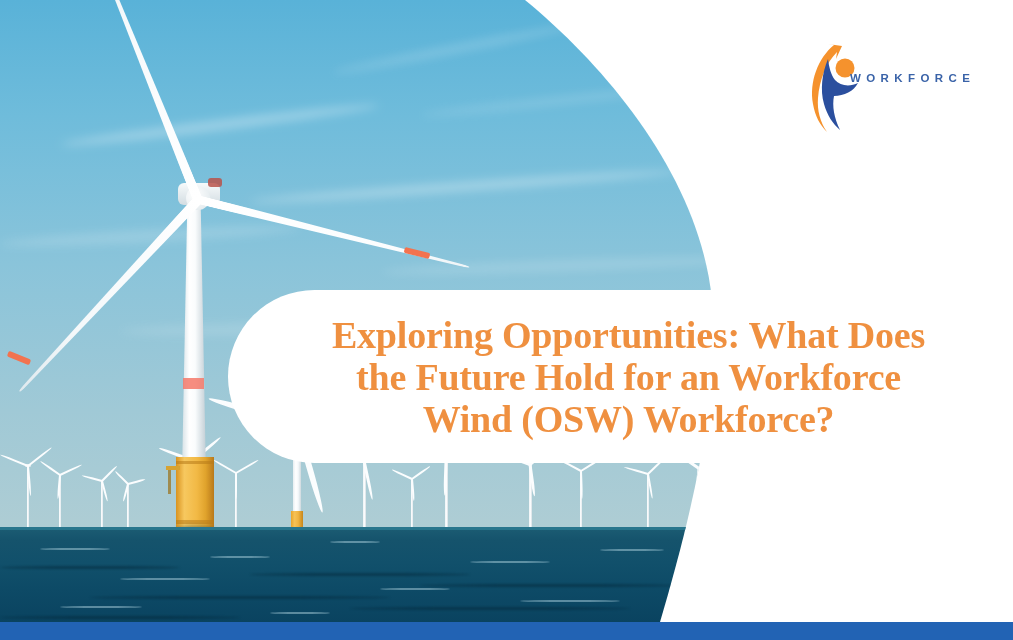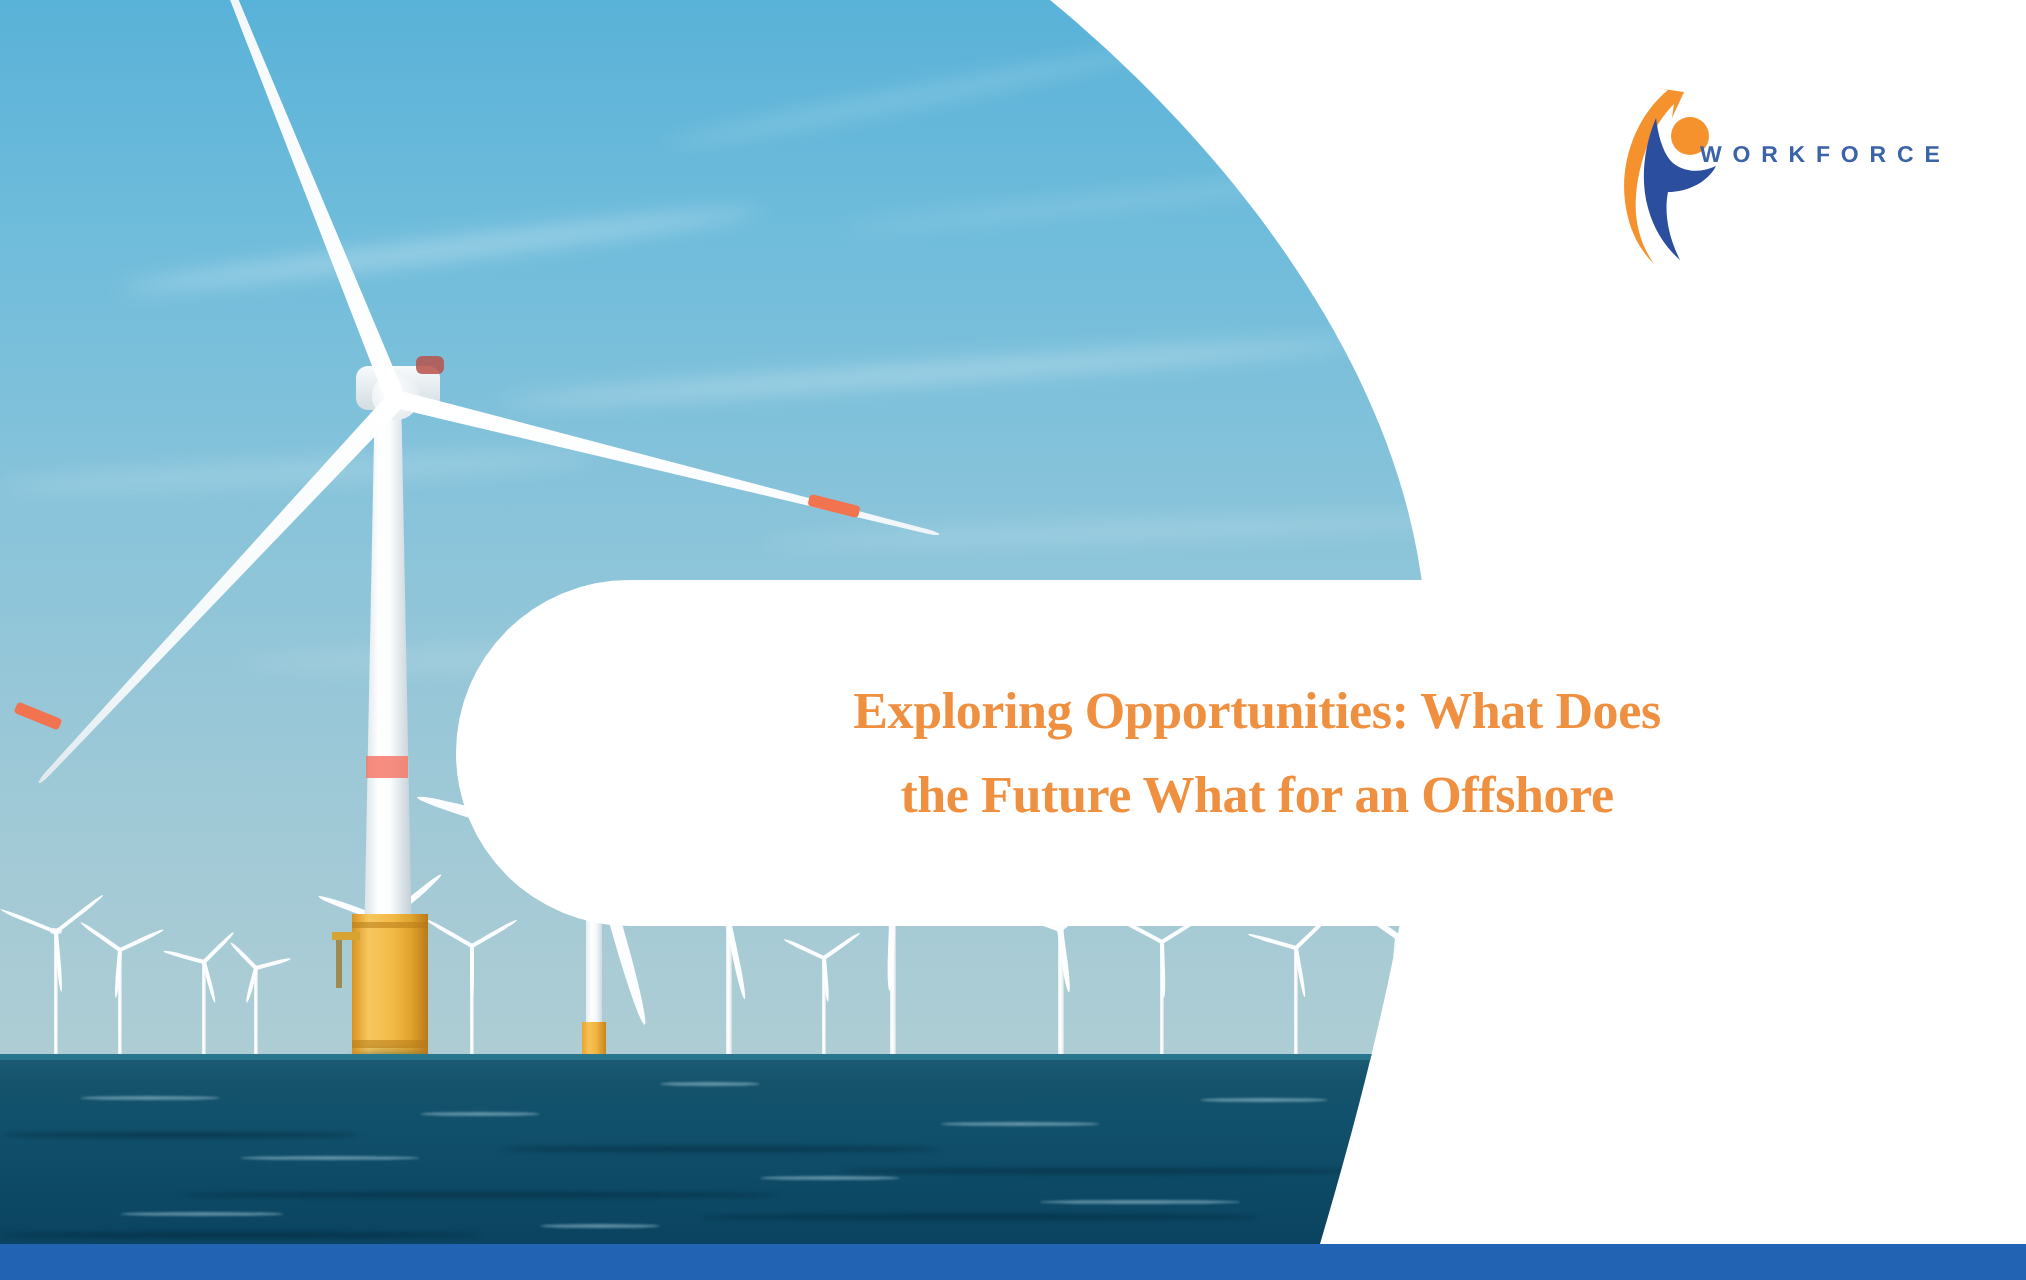--- a/index.html
+++ b/index.html
@@ -51,21 +51,21 @@
   #panel{
     position:absolute;left:228px;top:290px;width:800px;height:173px;
     background:#ffffff;border-radius:90px 0 0 90px;
     display:flex;align-items:center;justify-content:flex-start;
   }
   #headline{
     margin:0;padding:0 0 0 28px;width:745px;
     color:#ef9040;
     font-family:"Liberation Serif",serif;
     font-weight:bold;
-    font-size:26px;line-height:42px;
+    font-size:38px;line-height:42px;
     text-align:center;
     letter-spacing:-0.2px;
     -webkit-font-smoothing:antialiased;
   }
   #headline .ln{display:block;white-space:nowrap;}
 
   
   #whitefill{position:absolute;left:712px;top:0;width:301px;height:640px;background:#fff;}
 
   
@@ -261,21 +261,22 @@
     <div class="wavedk" style="left:90px;top:596px;width:300px;"></div>
     <div class="wavedk" style="left:350px;top:607px;width:280px;"></div>
     <div class="wavedk" style="left:0px;top:616px;width:240px;"></div>
   </div>
 
   <div id="whitefill"></div>
 
   <div id="panel">
     <h1 id="headline">
       <span class="ln">Exploring Opportunities: What Does</span>
-      <span class="ln">the Future What for an Offshore</span>
+      <span class="ln">the Future Hold for an Workforce</span>
+      <span class="ln">Wind (OSW) Workforce?</span>
     </h1>
   </div>
 
   <div id="logo">
     <svg id="logo-mark" viewBox="0 0 62 92">
 
       <path d="M30 3 C14 16 5 40 9 62 C11 74 16 83 23 90 C16 80 13 68 14 56 C15.5 38 22 21 33 10 L32 17 L38 4 L24 2 Z" fill="#f5922d"></path>
 
       <path d="M24 17 C18 31 16 48 20 62 C23 73 29 82 36 88 C30 76 28 64 30 54 C40 54 50 49 54 41 C46 45 36 44 31 38 C27 33 25 25 24 17 Z" fill="#2b4f9e"></path>
 

